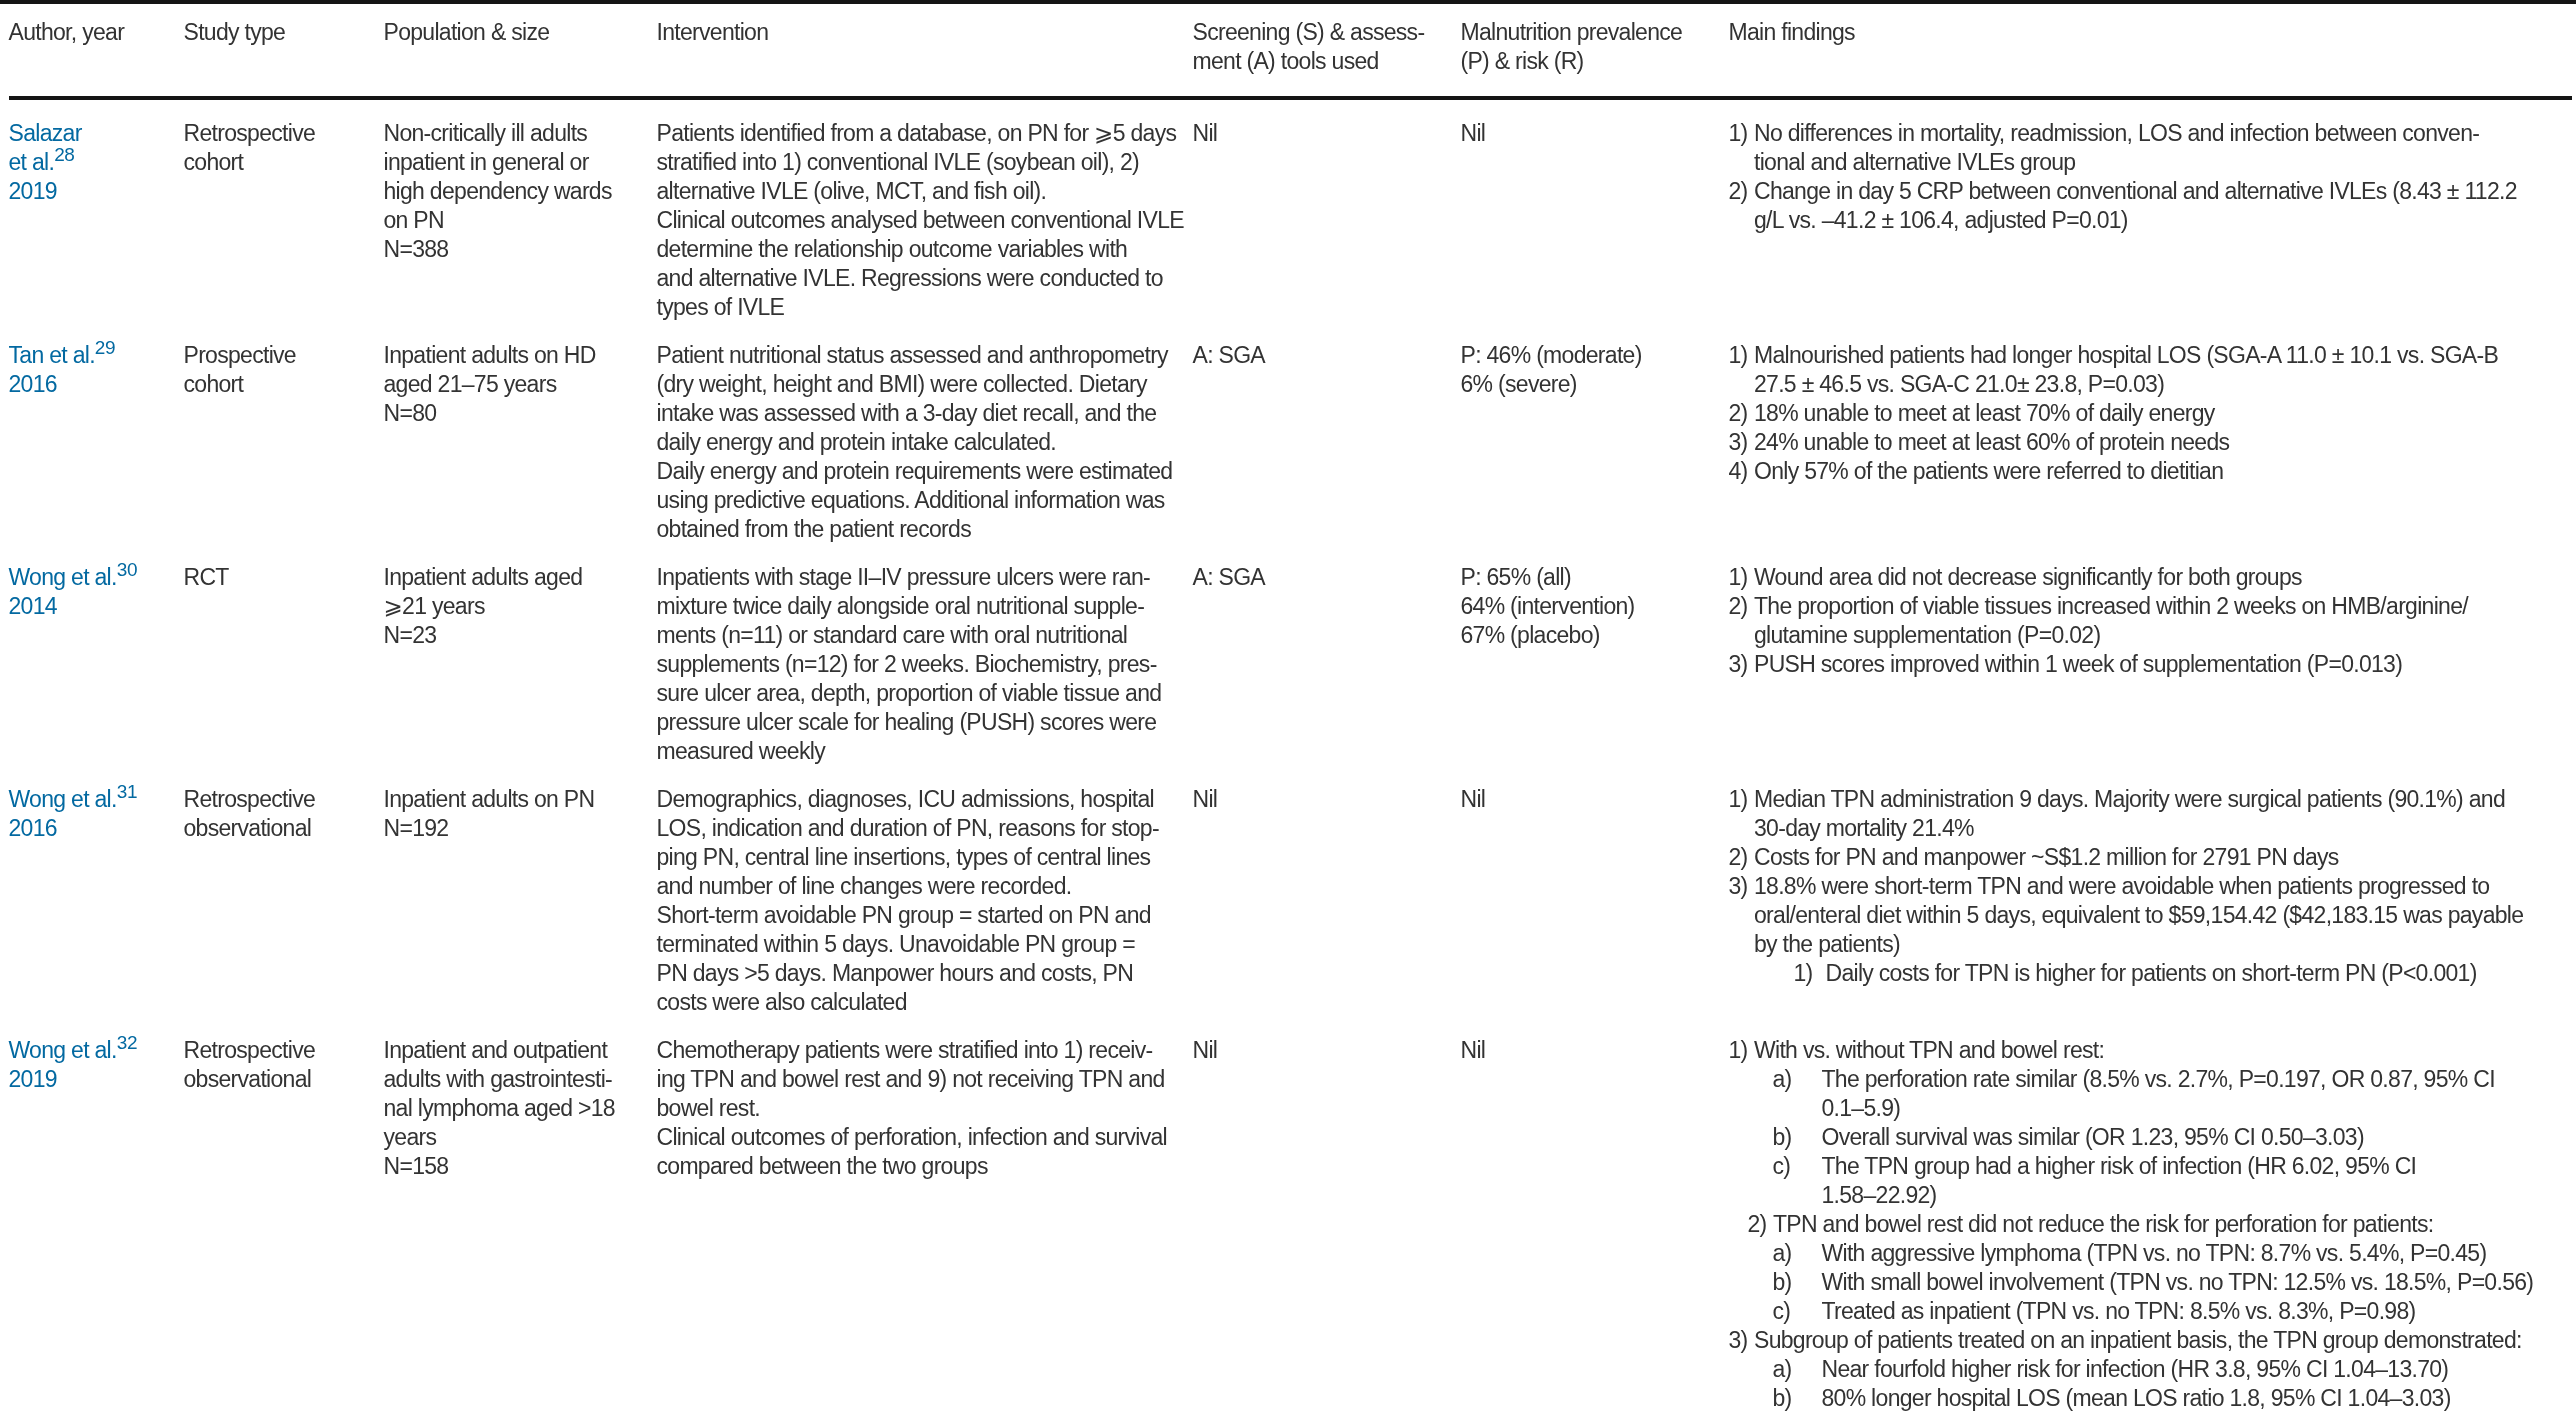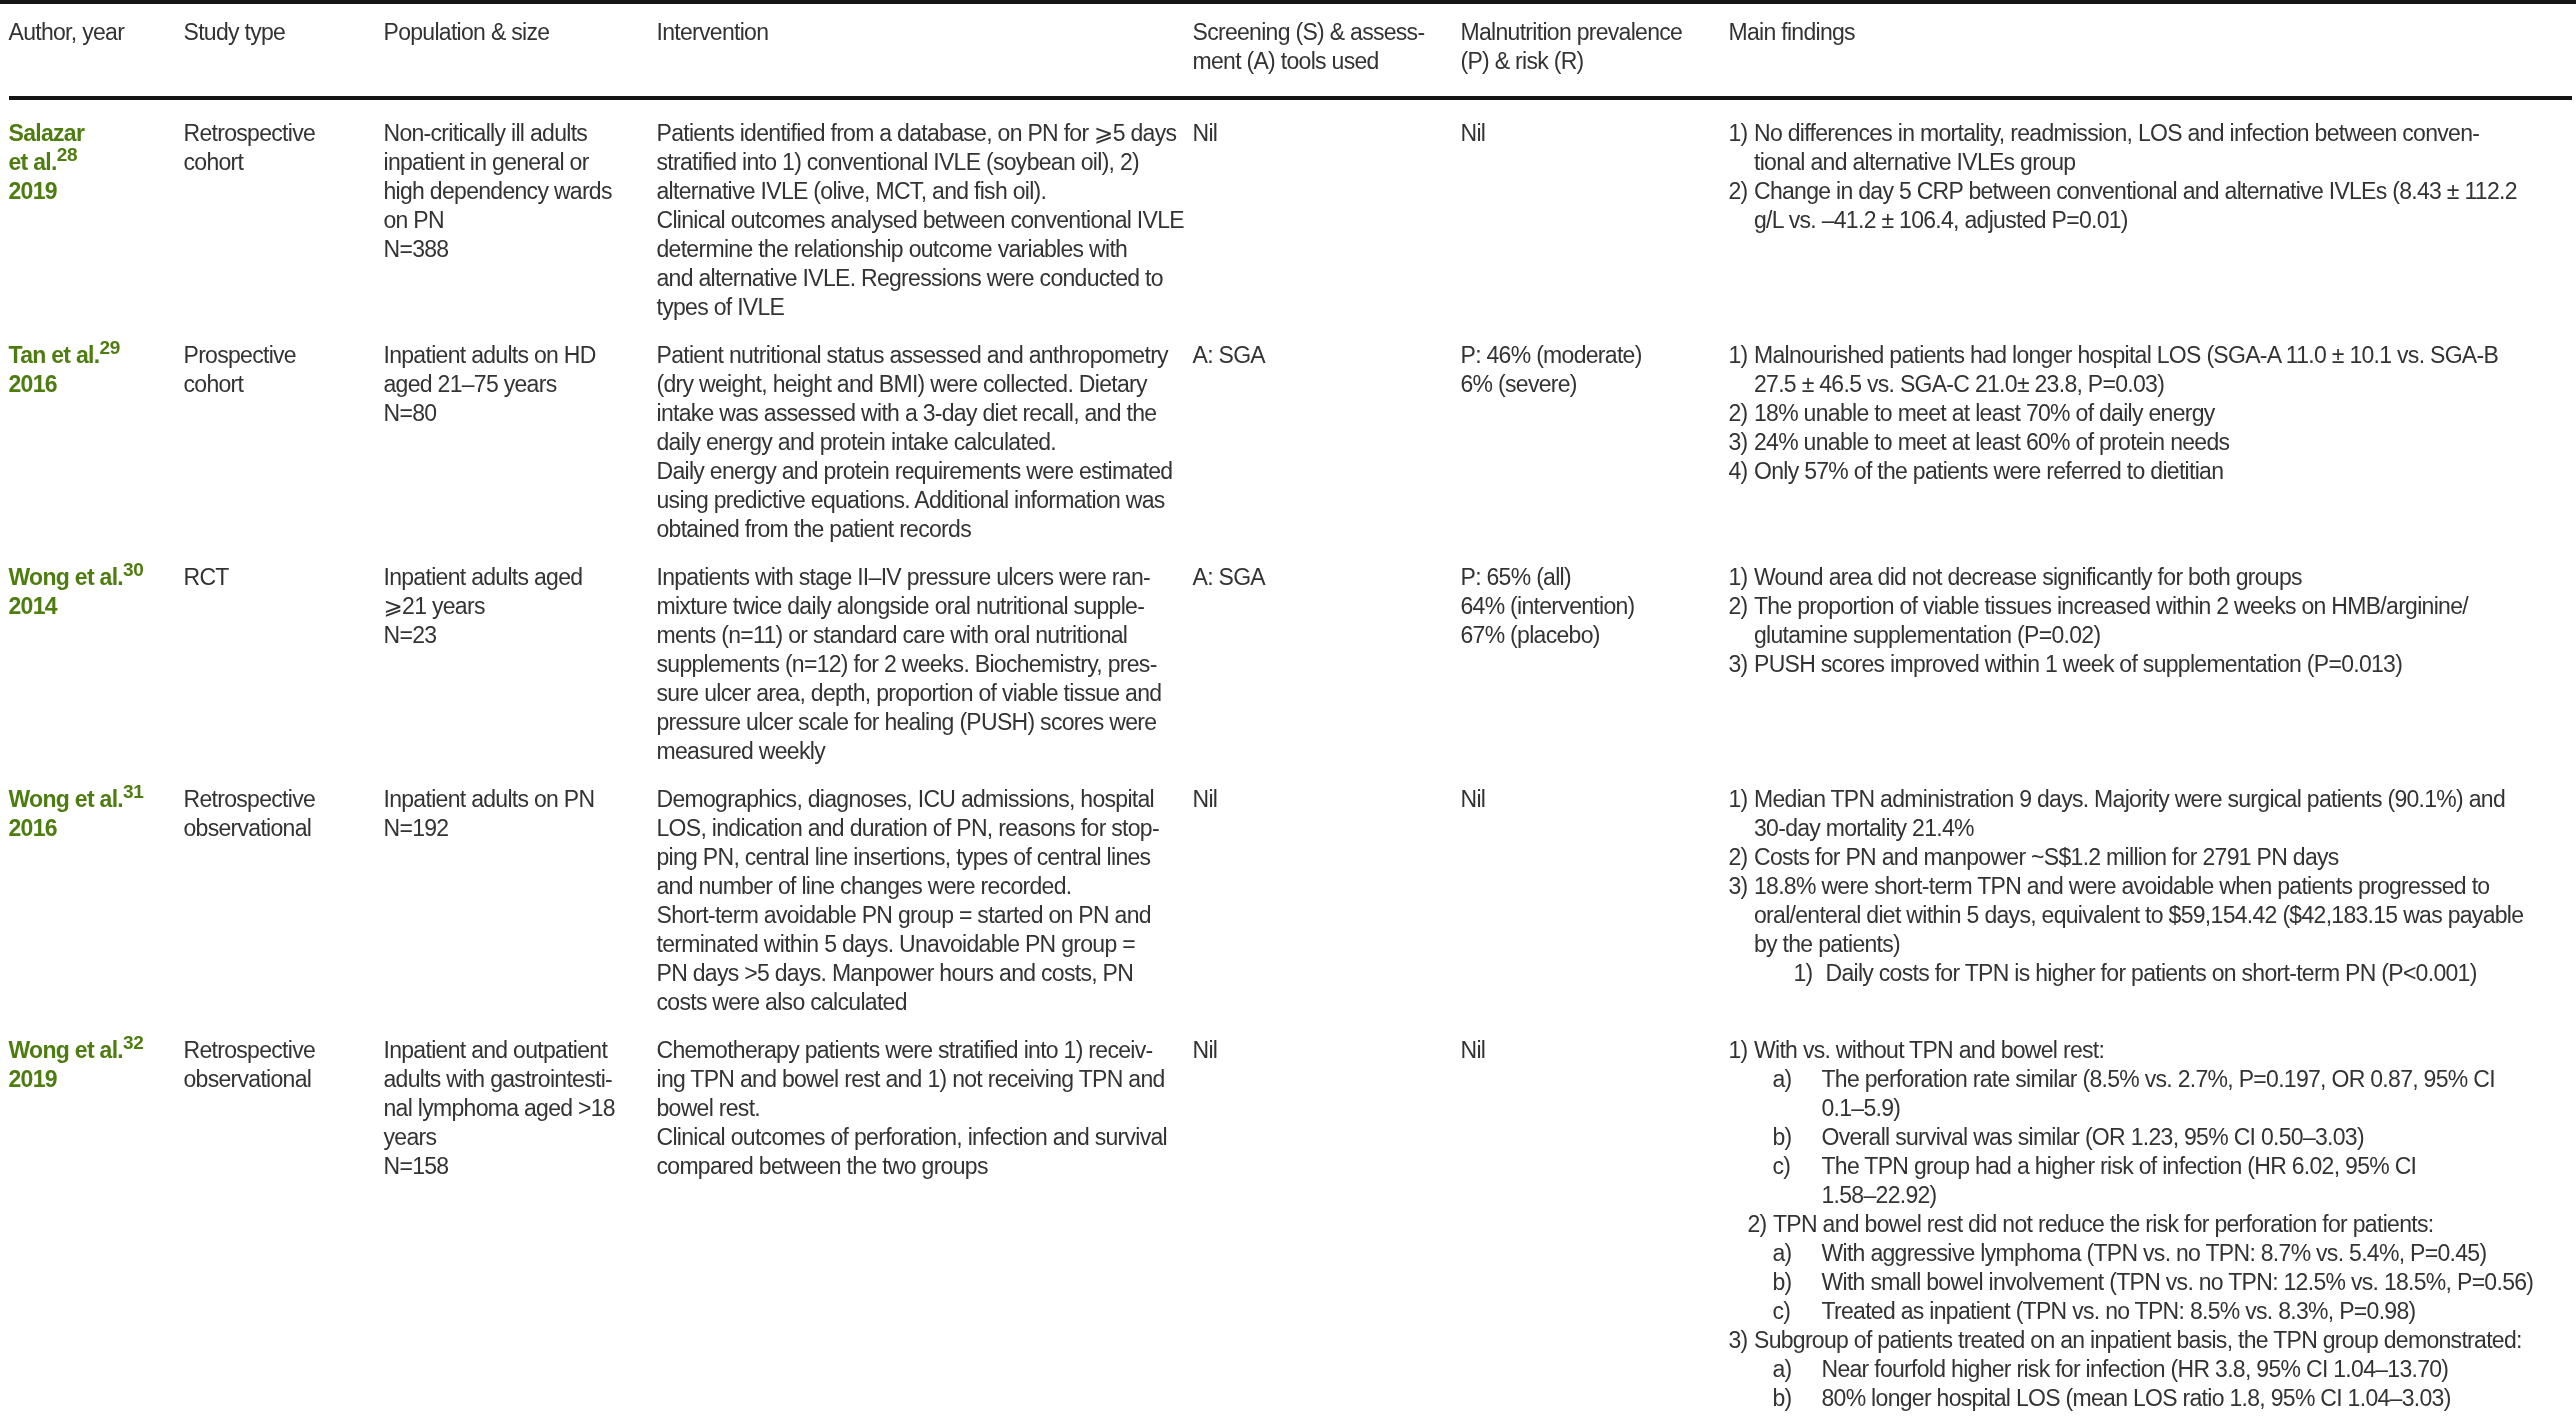--- a/index.html
+++ b/index.html
@@ -17,21 +17,21 @@
     border-bottom:4.3px solid #151515;
     padding-bottom:20px;
   }
   .row{
     display:grid;
     grid-template-columns:175px 200px 273px 536px 268px 268px 839px;
     padding-top:19px;
   }
   .cell{overflow:visible;}
   .line{white-space:nowrap;height:29px;}
-  .author .line{font-weight:700;color:#4d7c0f;}
+  .author .line{font-weight:400;color:#0369a1;}
   .author sup{font-size:19px;letter-spacing:-0.4px;vertical-align:super;line-height:0;}
   .finding{display:flex;}
   .fmark{flex:0 0 25.5px;white-space:nowrap;}
   .fbody{flex:1 1 auto;}
   .lvl1{margin-left:19px;}
   .lvl2{margin-left:44px;}
   .lvl2 .fmark{flex:0 0 49px;}
   .lvl3{margin-left:65px;}
   .lvl3 .fmark{flex:0 0 32px;}
 </style>
@@ -291,21 +291,21 @@
       </div>
     <div class="cell">
         <div class="line">Inpatient and outpatient</div>
         <div class="line">adults with gastrointesti-</div>
         <div class="line">nal lymphoma aged &gt;18</div>
         <div class="line">years</div>
         <div class="line">N=158</div>
       </div>
     <div class="cell">
         <div class="line">Chemotherapy patients were stratified into 1) receiv-</div>
-        <div class="line">ing TPN and bowel rest and 1) not receiving TPN and</div>
+        <div class="line">ing TPN and bowel rest and 9) not receiving TPN and</div>
         <div class="line">bowel rest.</div>
         <div class="line">Clinical outcomes of perforation, infection and survival</div>
         <div class="line">compared between the two groups</div>
       </div>
     <div class="cell"><span class="line">Nil</span></div>
     <div class="cell">
         <div class="line">Nil</div>
       </div>
     <div class="cell">
         <div class="finding lvl0">

